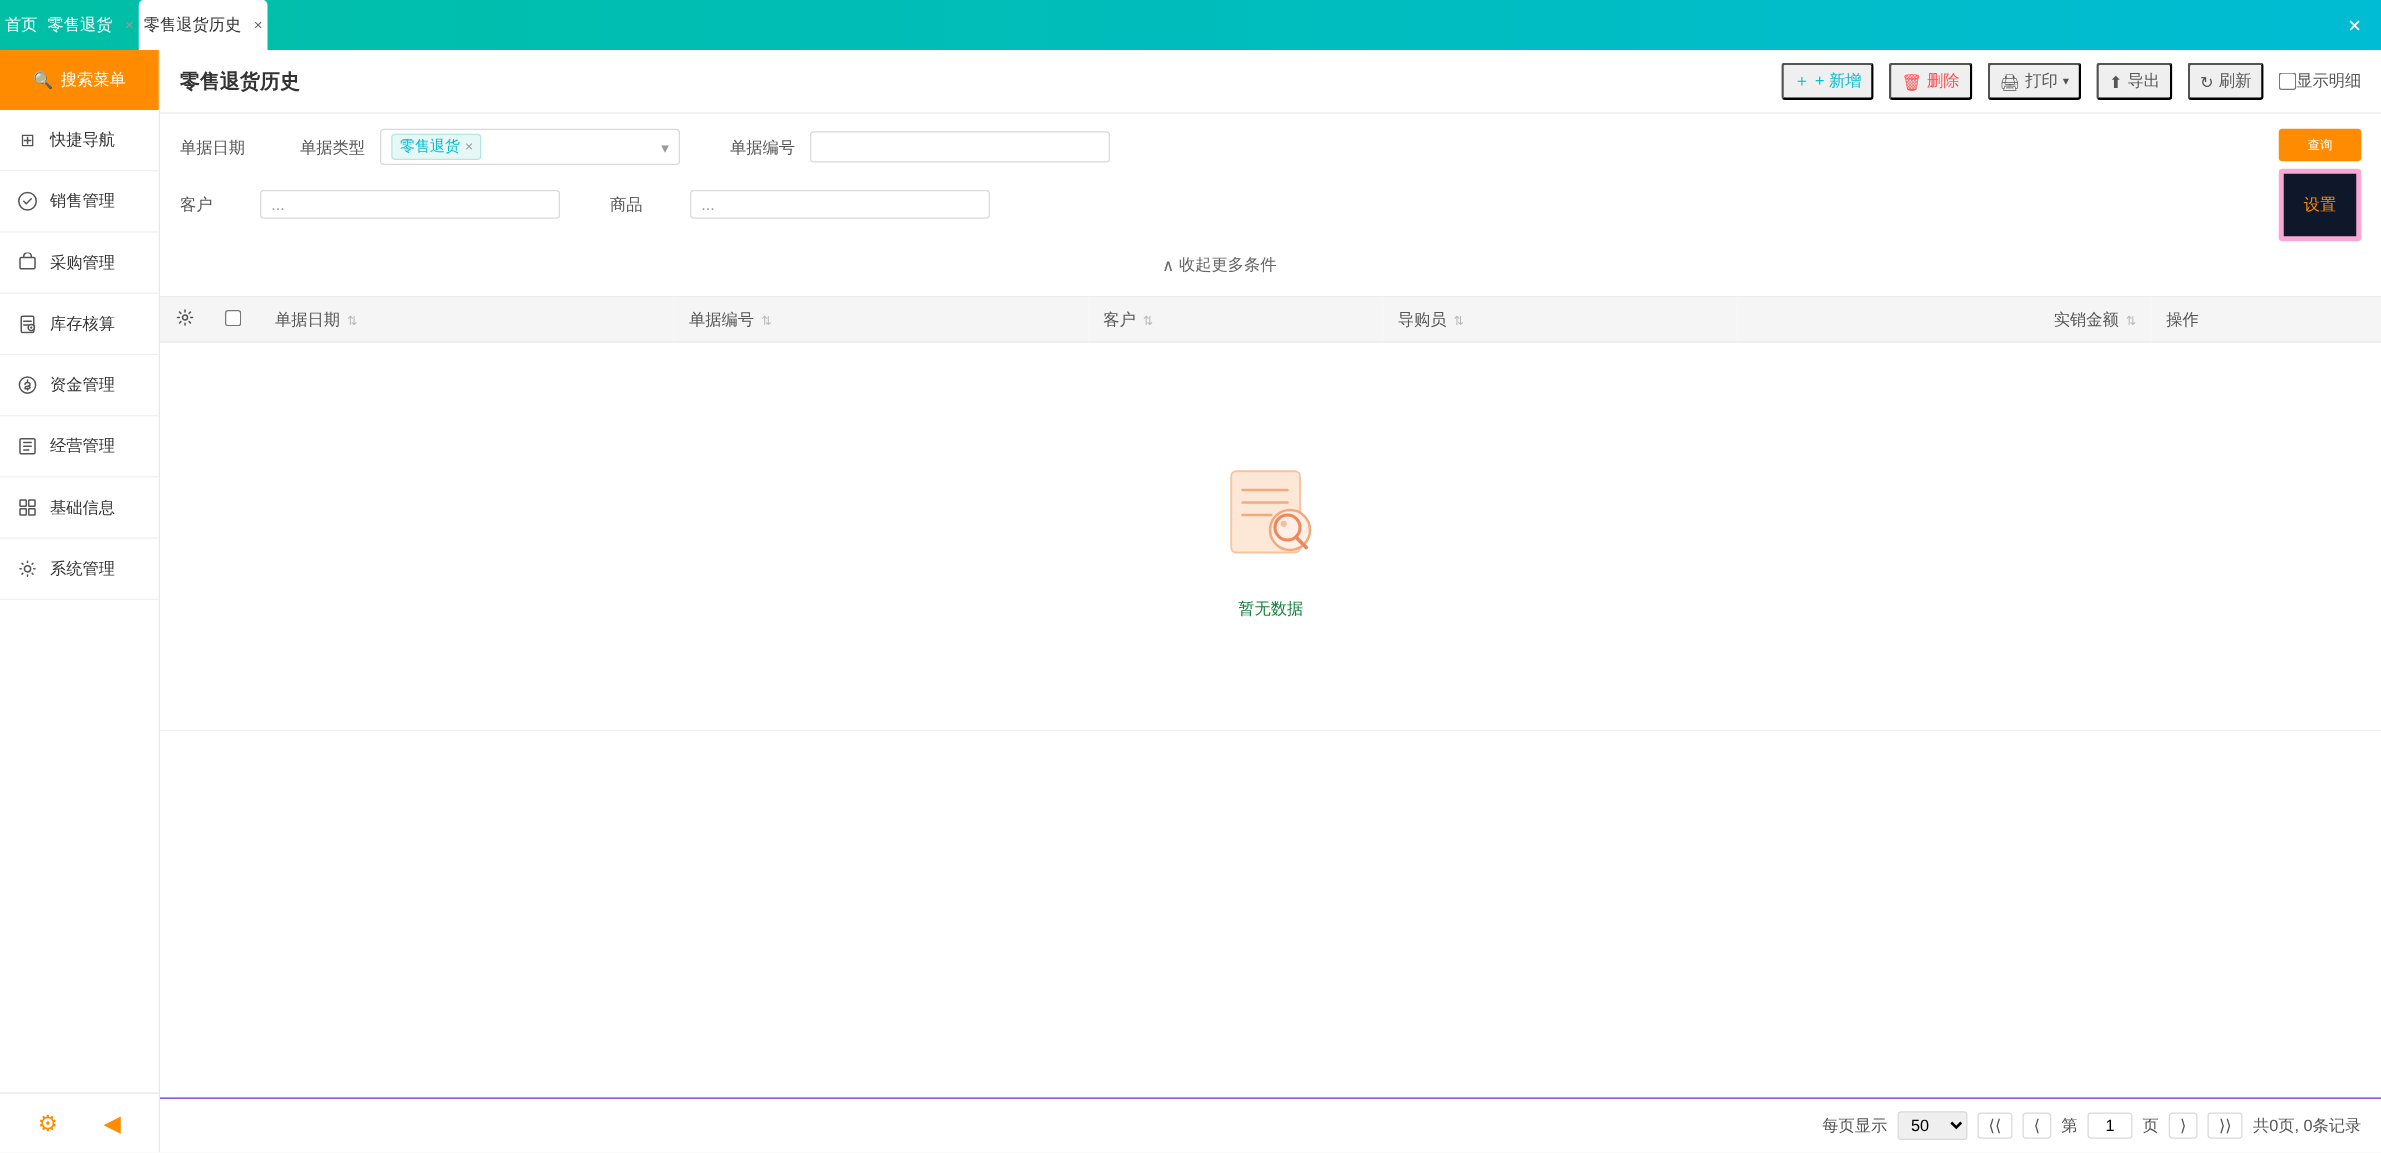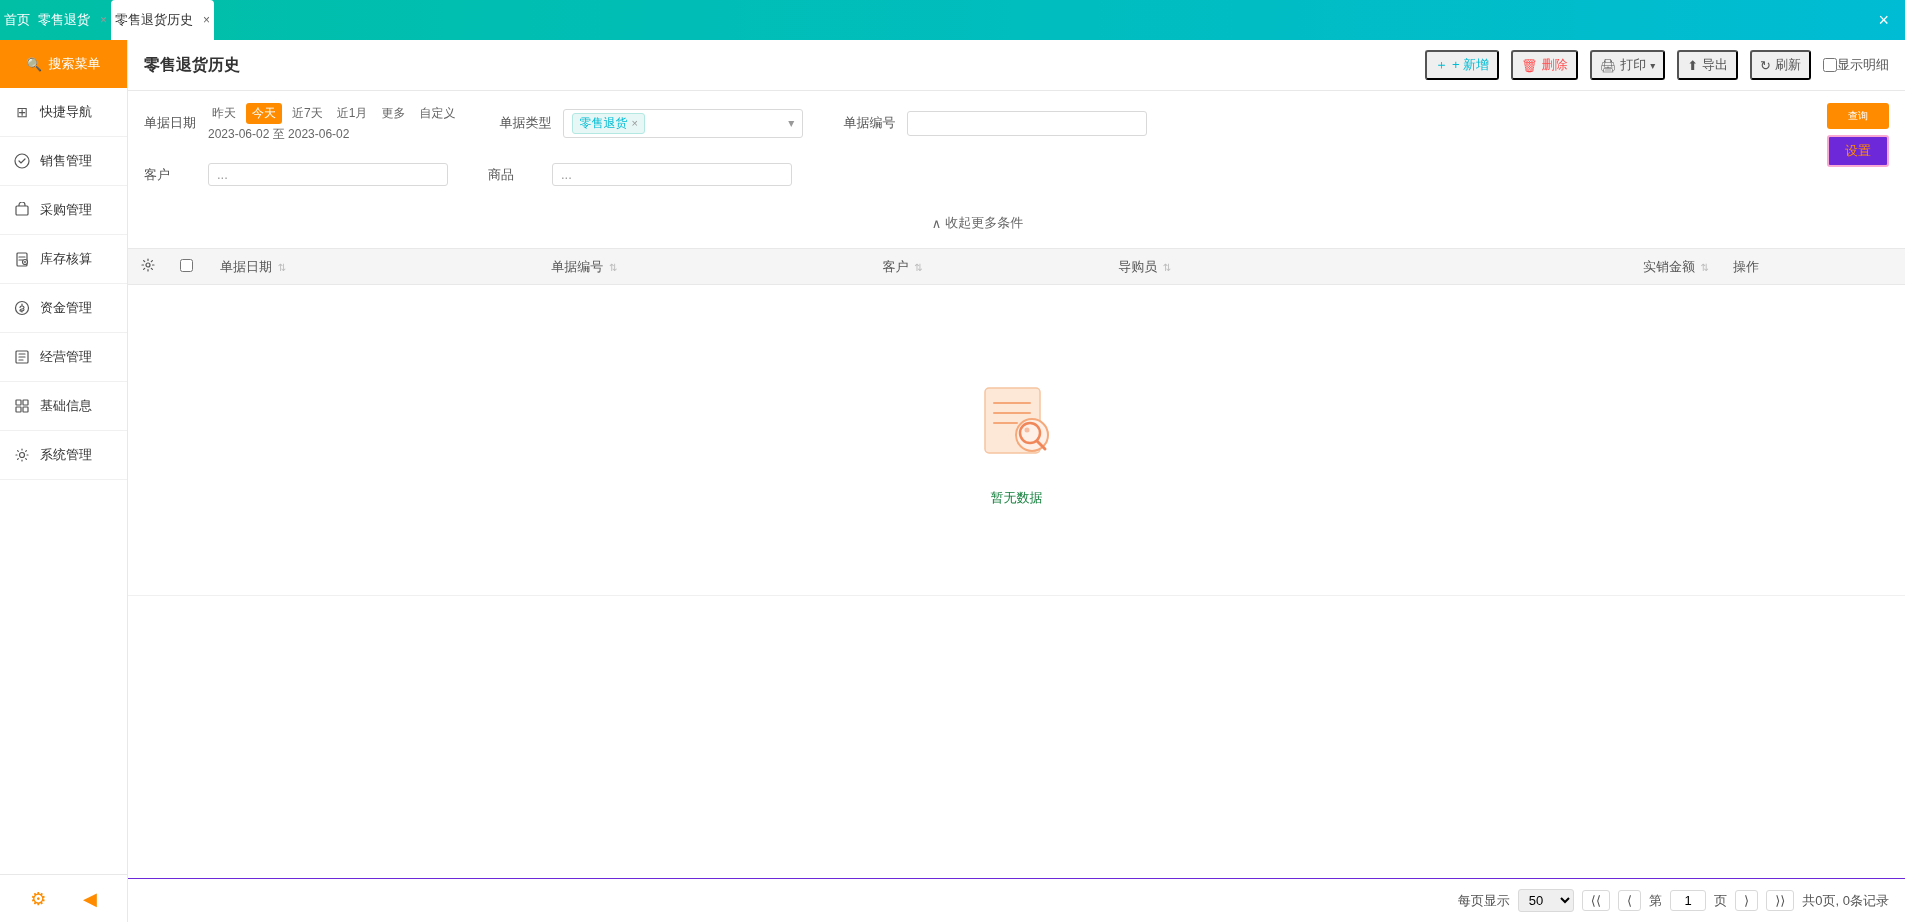--- a/index.html
+++ b/index.html
@@ -271,25 +271,25 @@
     .query-btn {
       background: #ff8c00;
       color: #fff;
       border: none;
       border-radius: 3px;
       padding: 6px 20px;
       font-size: 10px;
       cursor: pointer;
     }
     .setting-btn {
-      background: #6d28d9;
+      background: #0f172a;
       color: #ff8c00;
-      border: 2px solid #f9a8d4;
-      border-radius: 3px;
-      padding: 5px 16px;
+      border: 4px solid #f9a8d4;
+      border-radius: 3px;
+      padding: 16px 16px;
       font-size: 13px;
       cursor: pointer;
     }
     .btn-group {
       display: flex;
       flex-direction: column;
       gap: 6px;
       margin-left: auto;
     }
     .placeholder-dots {
@@ -522,31 +522,20 @@
     </div>
 
     <div class="filter-area">
       <div style="display:flex; gap:16px; align-items:flex-start;">
         <div style="flex:1; display:flex; flex-direction:column; gap:10px;">
 
           <div class="filter-row">
 
             <div class="filter-item">
               <span class="filter-label">单据日期</span>
-              <div style="display:flex; flex-direction:column; gap:2px;">
-                <div class="date-shortcuts">
-                  <span class="date-shortcut">昨天</span>
-                  <span class="date-shortcut active">今天</span>
-                  <span class="date-shortcut">近7天</span>
-                  <span class="date-shortcut">近1月</span>
-                  <span class="date-shortcut">更多</span>
-                  <span class="date-shortcut">自定义</span>
-                </div>
-                <span class="date-range">2023-06-02 至 2023-06-02</span>
-              </div>
             </div>
 
             <div class="filter-item" style="margin-left: 24px;">
               <span class="filter-label">单据类型</span>
               <div class="tag-select" style="min-width:240px;">
                 <div class="tag-item">
                   <span>零售退货</span>
                   <span class="tag-close">×</span>
                 </div>
                 <span class="select-arrow">▾</span>

